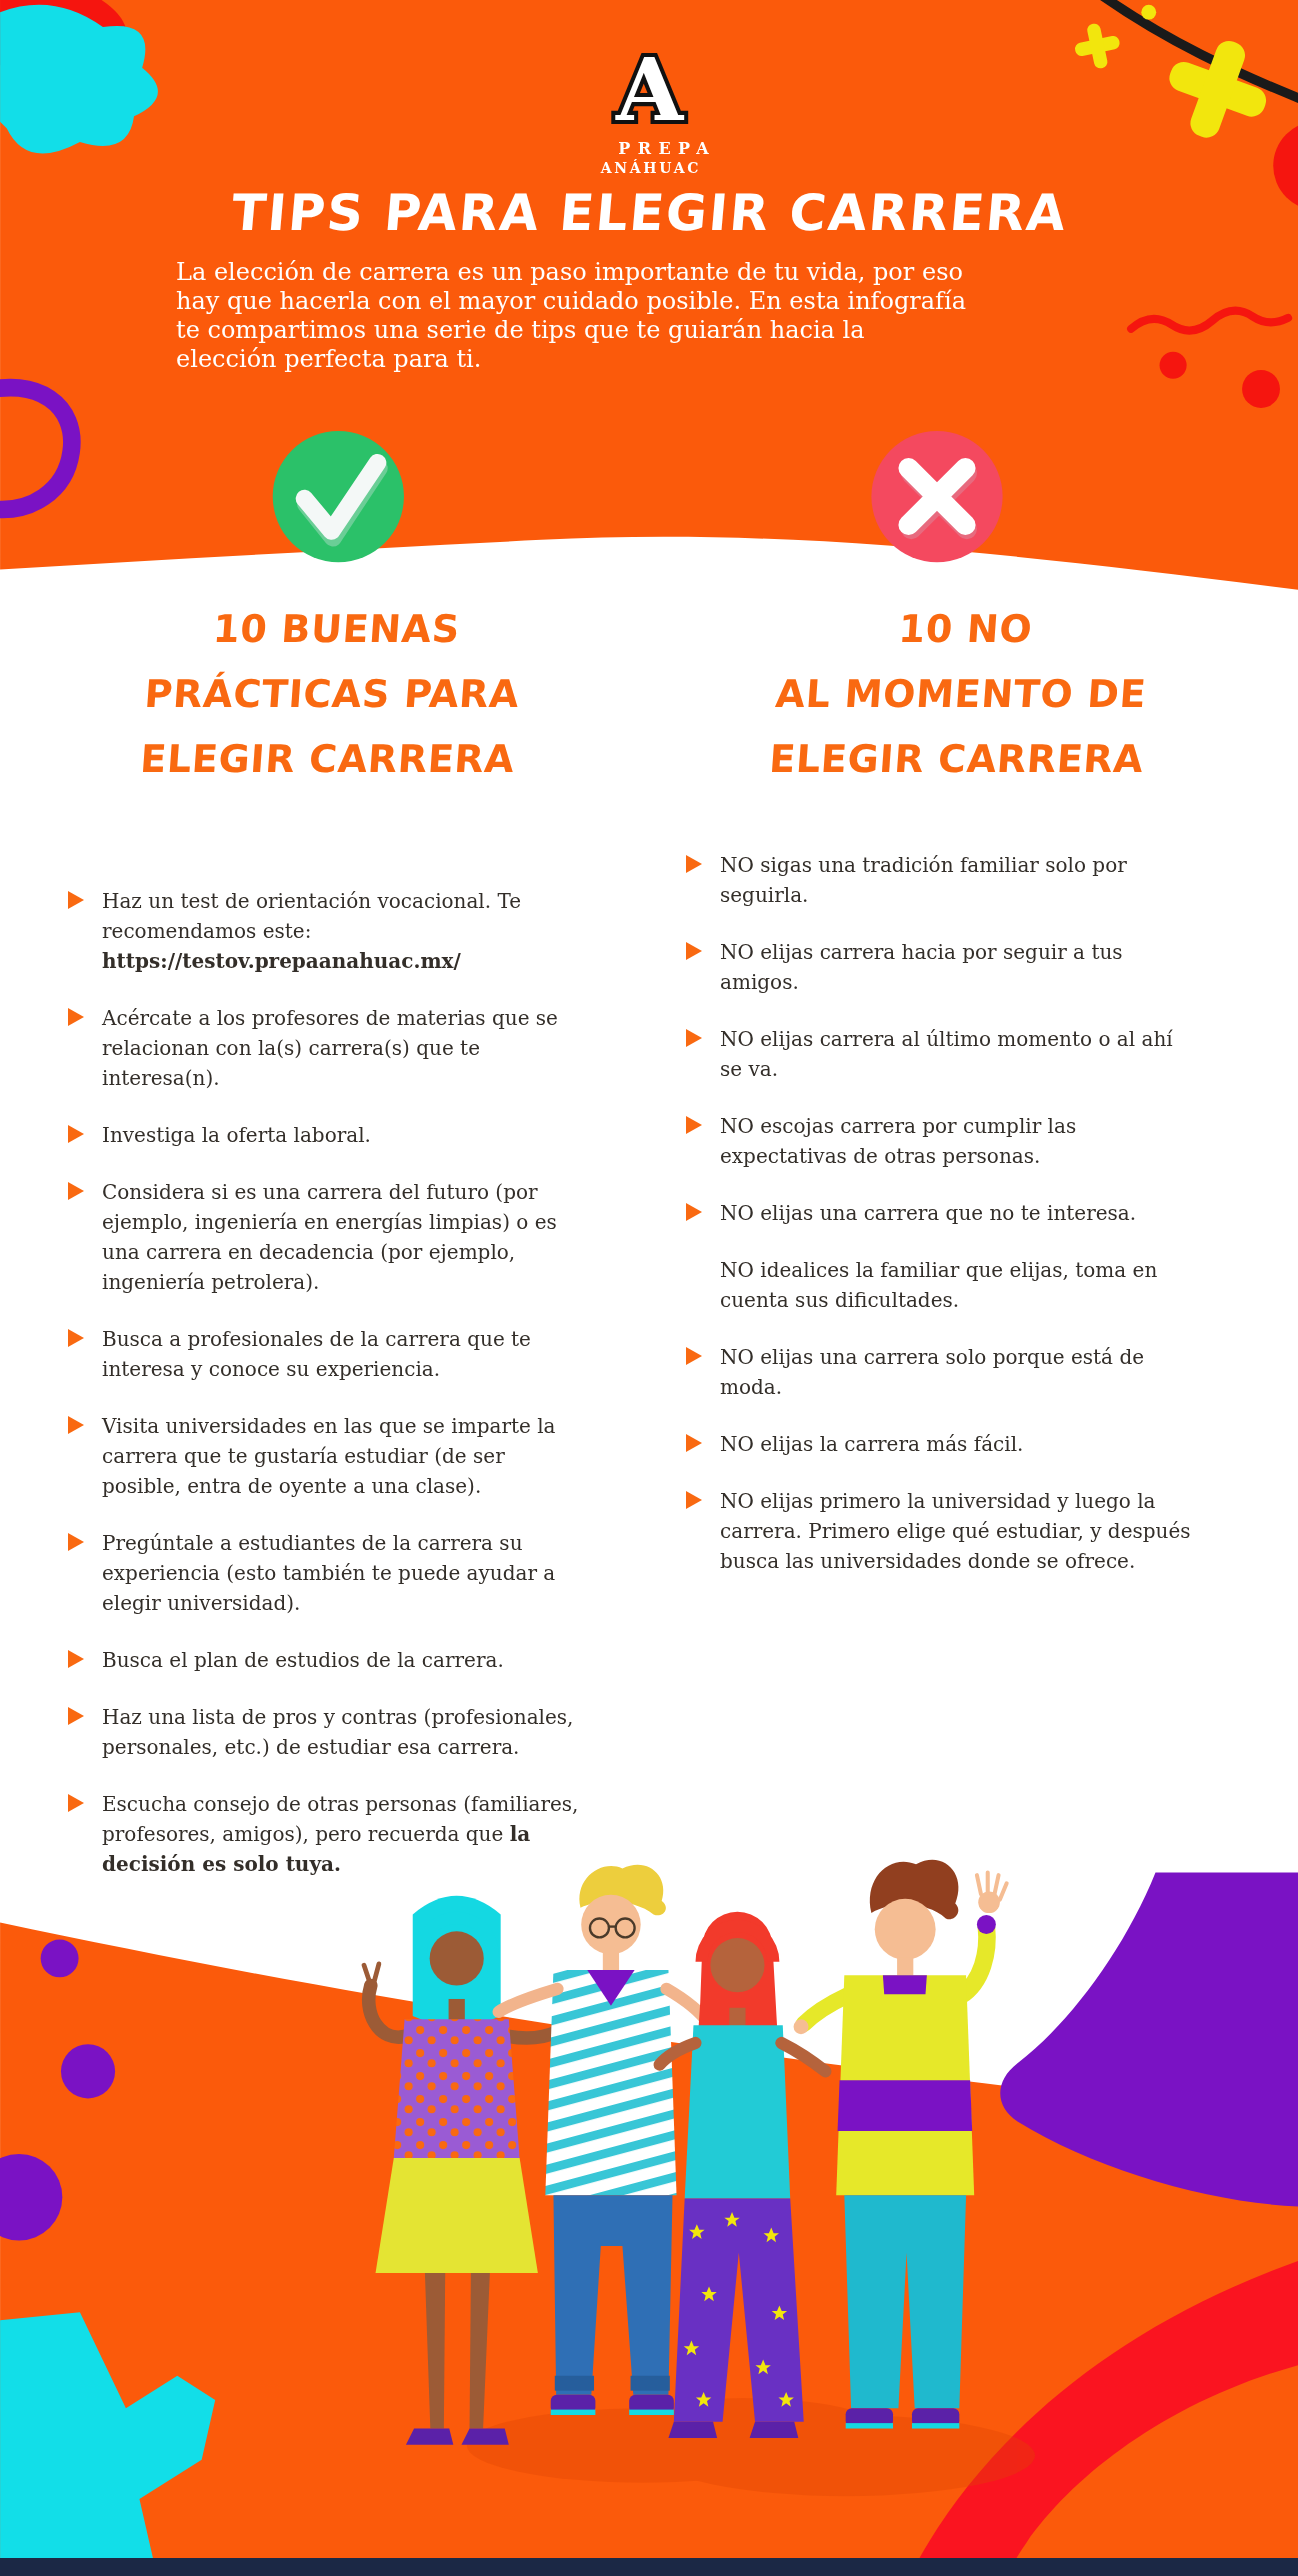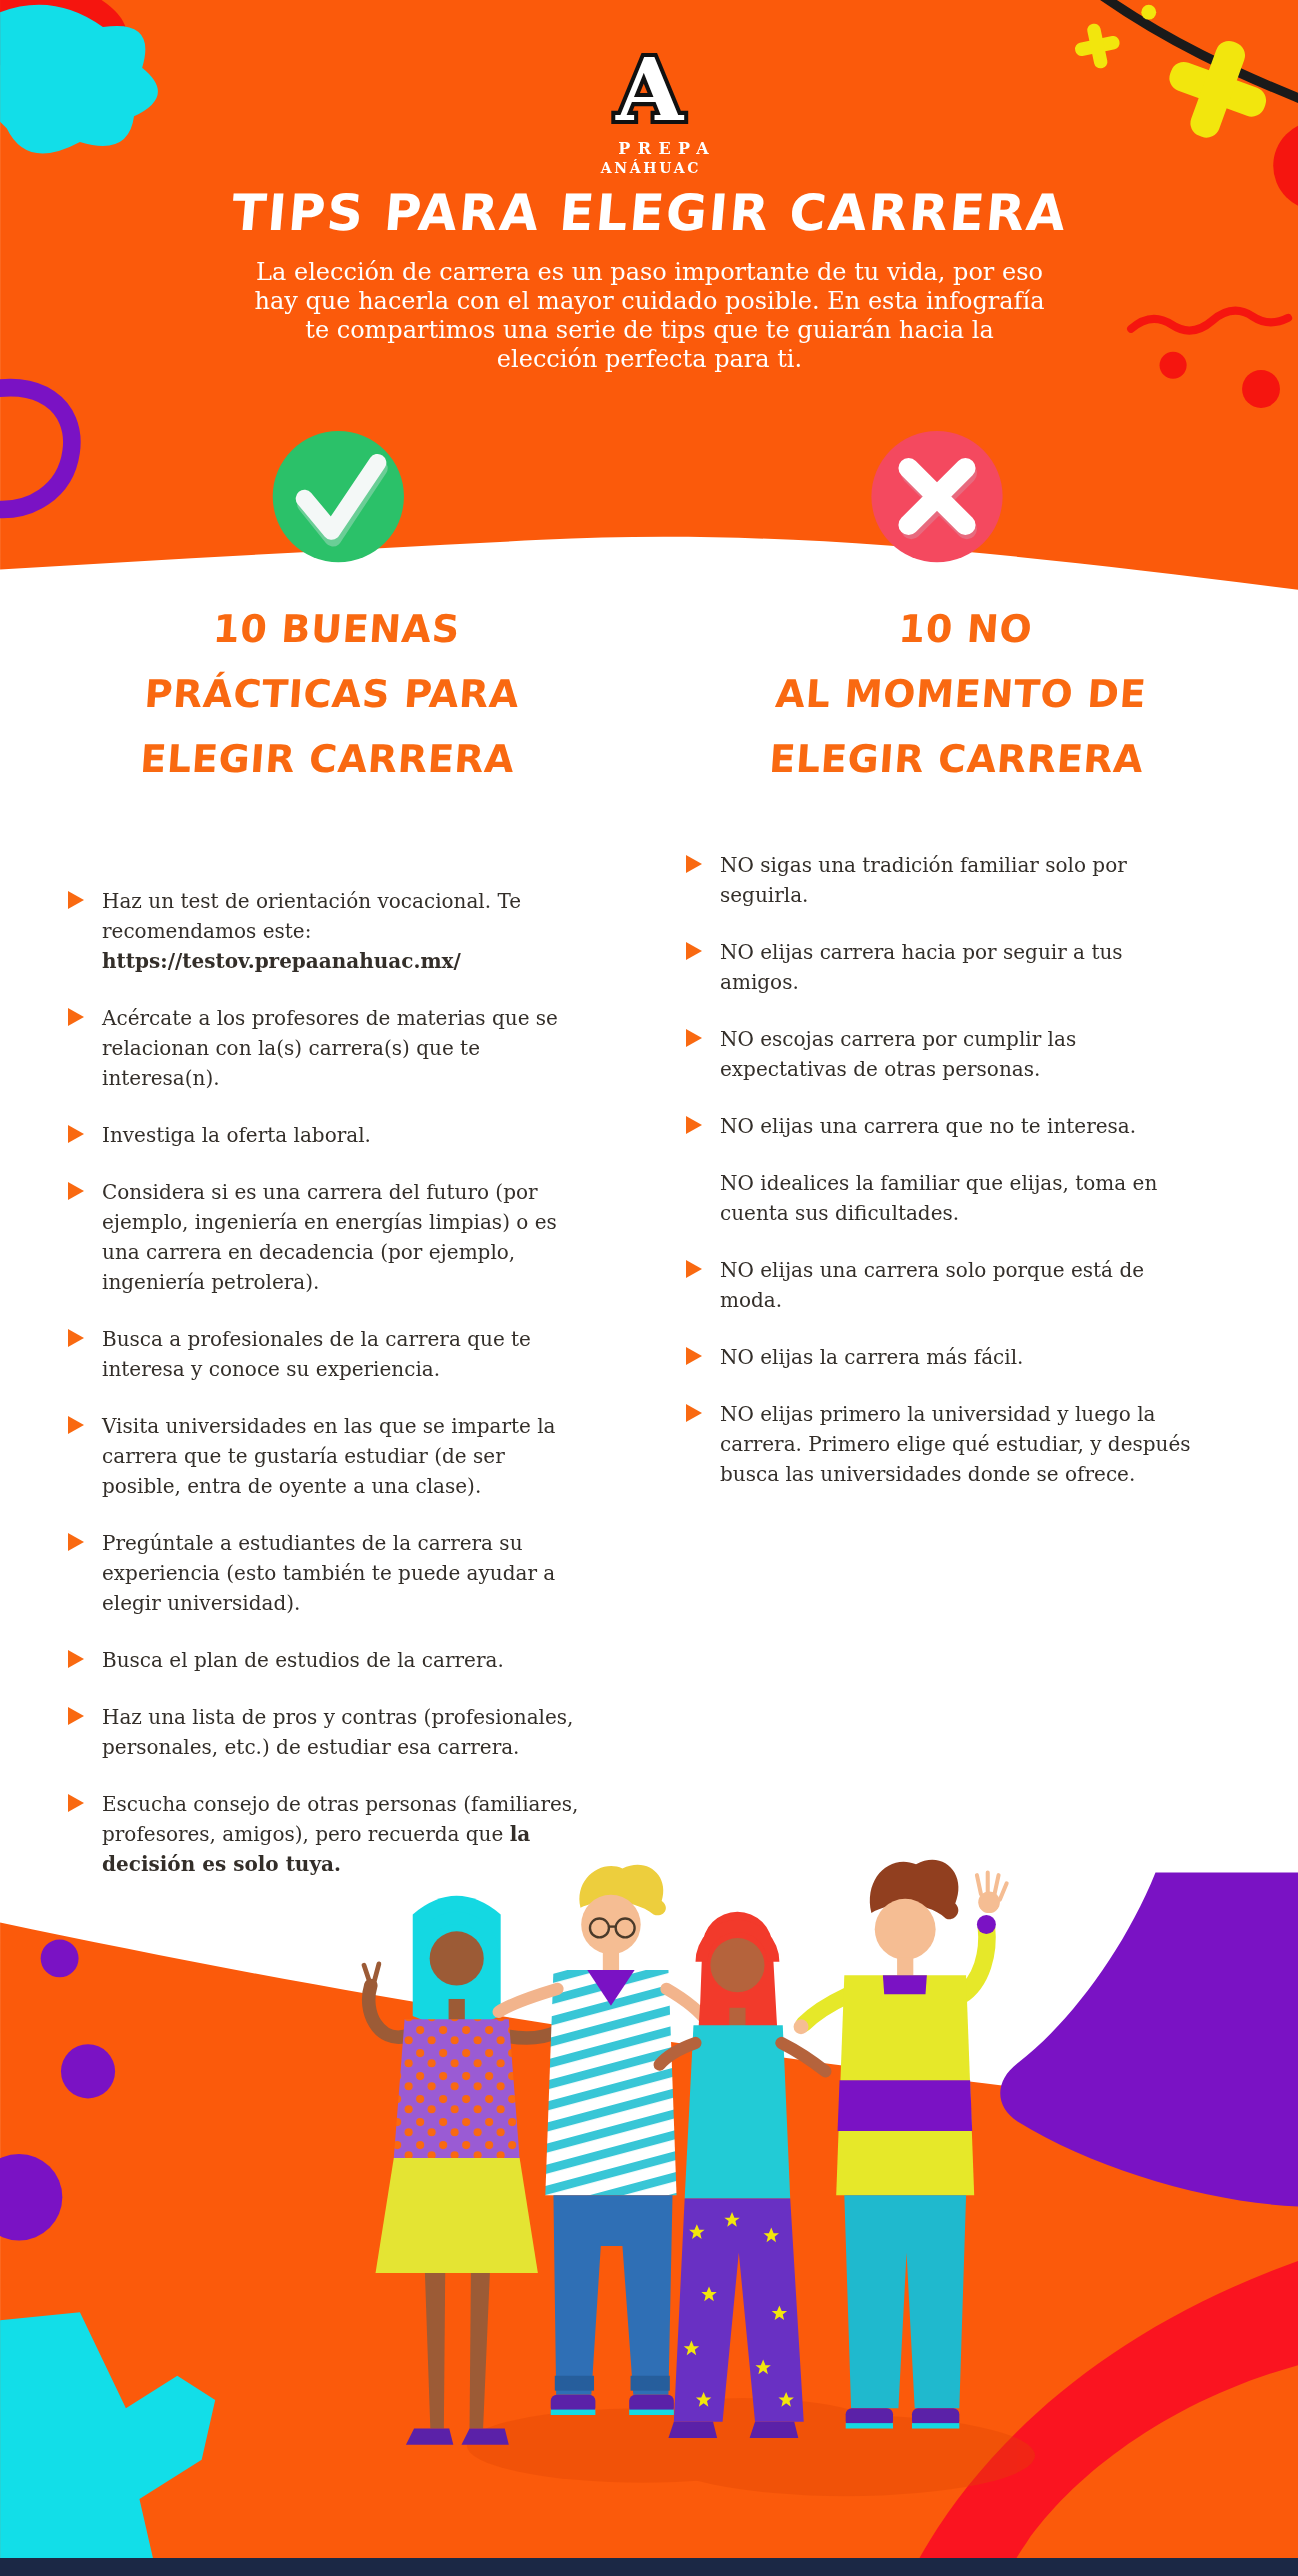--- a/index.html
+++ b/index.html
@@ -12,21 +12,21 @@
   .logo{left:0;top:41px;width:1299px;text-align:center;}
   .logo-word1{color:#ffffff;font-family:"DejaVu Serif",serif;font-weight:bold;
               font-size:16px;letter-spacing:7.4px;margin-top:2.7px;text-indent:7.4px;padding-left:28px;}
   .logo-word2{color:#ffffff;font-family:"DejaVu Serif",serif;font-weight:bold;
               font-size:14px;letter-spacing:2.7px;margin-top:2px;text-indent:2.7px;}
 
   
   .main-title{left:0;top:184px;width:1299px;text-align:center;color:#ffffff;
               font-family:"DejaVu Sans",sans-serif;font-weight:bold;font-size:50px;
               letter-spacing:2px;transform:skewX(-5deg);}
-  .intro{left:176px;top:258px;width:947px;text-align:center;color:#ffffff;
+  .intro{left:176px;top:258px;width:947px;color:#ffffff;
          font-size:24px;line-height:29px;}
 
   
   .col-heading{top:597px;width:528px;text-align:center;color:#F96911;
                font-family:"DejaVu Sans",sans-serif;font-weight:bold;font-size:38px;
                line-height:65px;letter-spacing:0.7px;transform:skewX(-4deg);}
   .col-heading.good{left:68px;}
   .col-heading.bad{left:697px;}
 
   
@@ -241,20 +241,21 @@
       <div class="tip-item"><span class="tri"></span><span>Busca a profesionales de la carrera que te interesa y conoce su experiencia.</span></div>
       <div class="tip-item"><span class="tri"></span><span>Visita universidades en las que se imparte la carrera que te gustaría estudiar (de ser posible, entra de oyente a una clase).</span></div>
       <div class="tip-item"><span class="tri"></span><span>Pregúntale a estudiantes de la carrera su experiencia (esto también te puede ayudar a elegir universidad).</span></div>
       <div class="tip-item"><span class="tri"></span><span>Busca el plan de estudios de la carrera.</span></div>
       <div class="tip-item"><span class="tri"></span><span>Haz una lista de pros y contras (profesionales, personales, etc.) de estudiar esa carrera.</span></div>
       <div class="tip-item"><span class="tri"></span><span>Escucha consejo de otras personas (familiares, profesores, amigos), pero recuerda que <b>la decisión es solo tuya.</b></span></div>
     </div>
   <div class="layer tip-list bad">
       <div class="tip-item"><span class="tri"></span><span>NO sigas una tradición familiar solo por seguirla.</span></div>
       <div class="tip-item"><span class="tri"></span><span>NO elijas carrera hacia por seguir a tus amigos.</span></div>
+      <div class="tip-item"><span class="tri"></span><span>NO elijas carrera al último momento o al ahí se va.</span></div>
       <div class="tip-item"><span class="tri"></span><span>NO escojas carrera por cumplir las expectativas de otras personas.</span></div>
       <div class="tip-item"><span class="tri"></span><span>NO elijas una carrera que no te interesa.</span></div>
       <div class="tip-item"><span>NO idealices la familiar que elijas, toma en cuenta sus dificultades.</span></div>
       <div class="tip-item"><span class="tri"></span><span>NO elijas una carrera solo porque está de moda.</span></div>
       <div class="tip-item"><span class="tri"></span><span>NO elijas la carrera más fácil.</span></div>
       <div class="tip-item"><span class="tri"></span><span>NO elijas primero la universidad y luego la carrera. Primero elige qué estudiar, y después busca las universidades donde se ofrece.</span></div>
     </div>
 
   <div class="layer bottom-bar"></div>
 </div>

